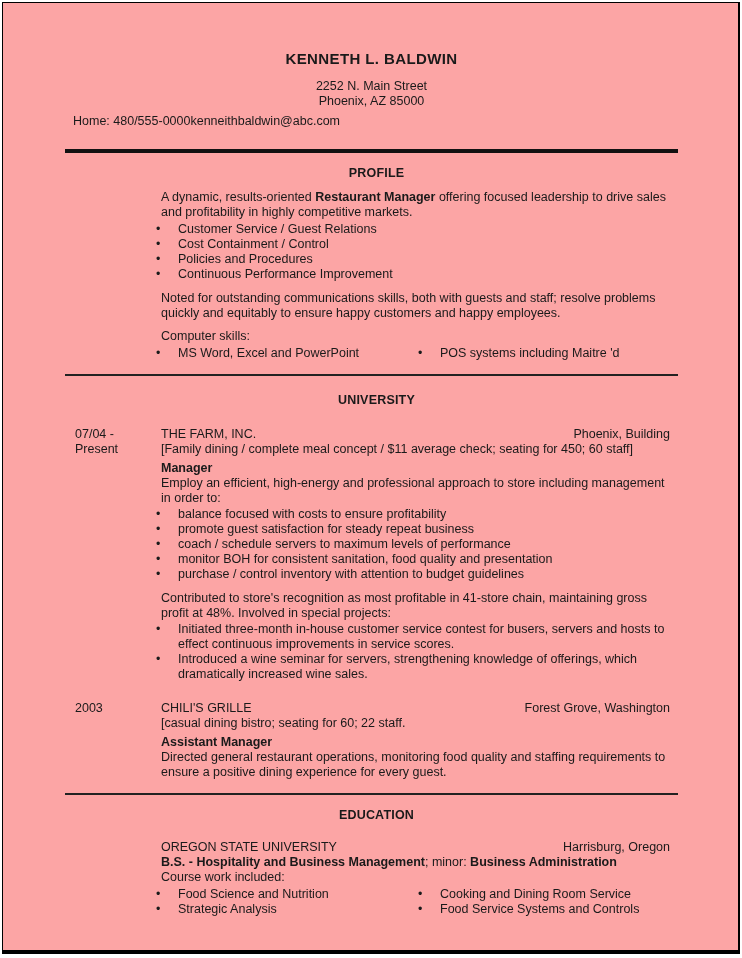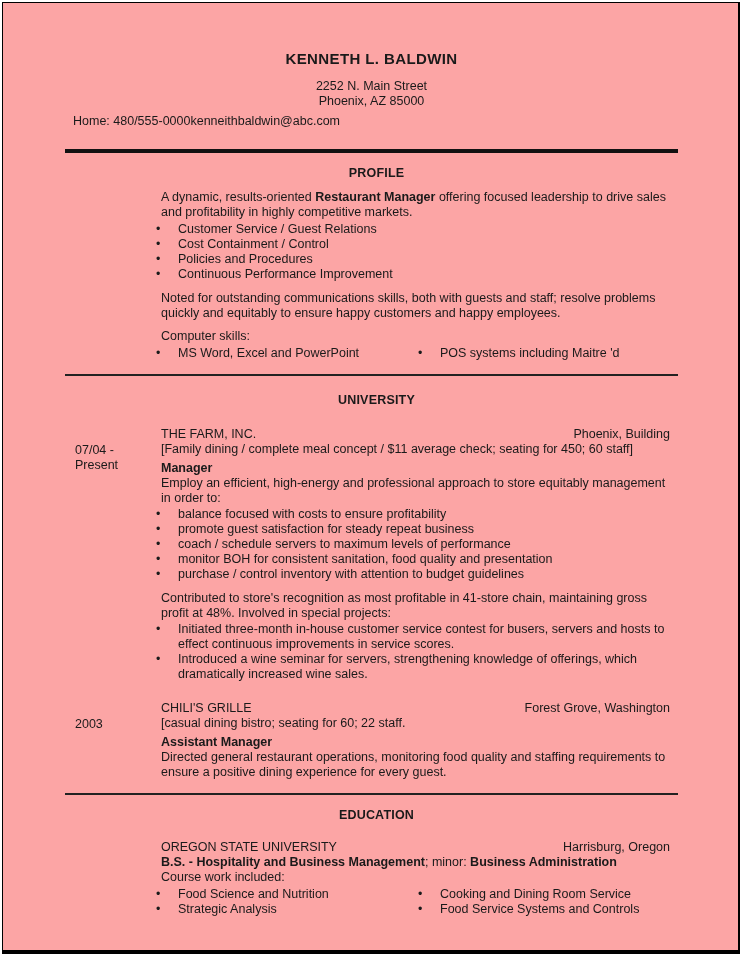--- a/index.html
+++ b/index.html
@@ -80,21 +80,21 @@
     left: 2px;
     top: 0;
   }
   .two-col {
     display: grid;
     grid-template-columns: 262px 1fr;
     margin-top: 1px;
   }
   
   .job { position: relative; margin-top: 19px; }
-  .job-date { position: absolute; left: 10px; top: 16px; width: 84px; }
+  .job-date { position: absolute; left: 10px; top: 0; width: 84px; }
   .job-main { margin-left: 96px; padding-right: 8px; }
   .job-head { display: flex; justify-content: space-between; }
   .job-title { font-weight: bold; margin-top: 4px; }
   .job .para-intro { margin-top: 0; }
   
   .edu-main { margin-left: 96px; padding-right: 8px; margin-top: 17px; }
   .edu-head { display: flex; justify-content: space-between; }
 </style>
 </head>
 <body>
@@ -150,21 +150,21 @@
           <div>07/04 -</div>
           <div>Present</div>
         </div>
         <div class="job-main">
           <div class="job-head">
             <span>THE FARM, INC.</span>
             <span>Phoenix, Building</span>
           </div>
           <div>[Family dining / complete meal concept / $11 average check; seating for 450; 60 staff]</div>
           <div class="job-title">Manager</div>
-          <p class="para-intro">Employ an efficient, high-energy and professional approach to store equitably management in order to:</p>
+          <p class="para-intro">Employ an efficient, high-energy and professional approach to store including management in order to:</p>
           <ul class="blist">
               <li>balance focused with costs to ensure profitability</li>
               <li>promote guest satisfaction for steady repeat business</li>
               <li>coach / schedule servers to maximum levels of performance</li>
               <li>monitor BOH for consistent sanitation, food quality and presentation</li>
               <li>purchase / control inventory with attention to budget guidelines</li>
             </ul>
           <p class="para">Contributed to store's recognition as most profitable in 41-store chain, maintaining gross profit at 48%. Involved in special projects:</p>
           <ul class="blist">
               <li>Initiated three-month in-house customer service contest for busers, servers and hosts to effect continuous improvements in service scores.</li>

